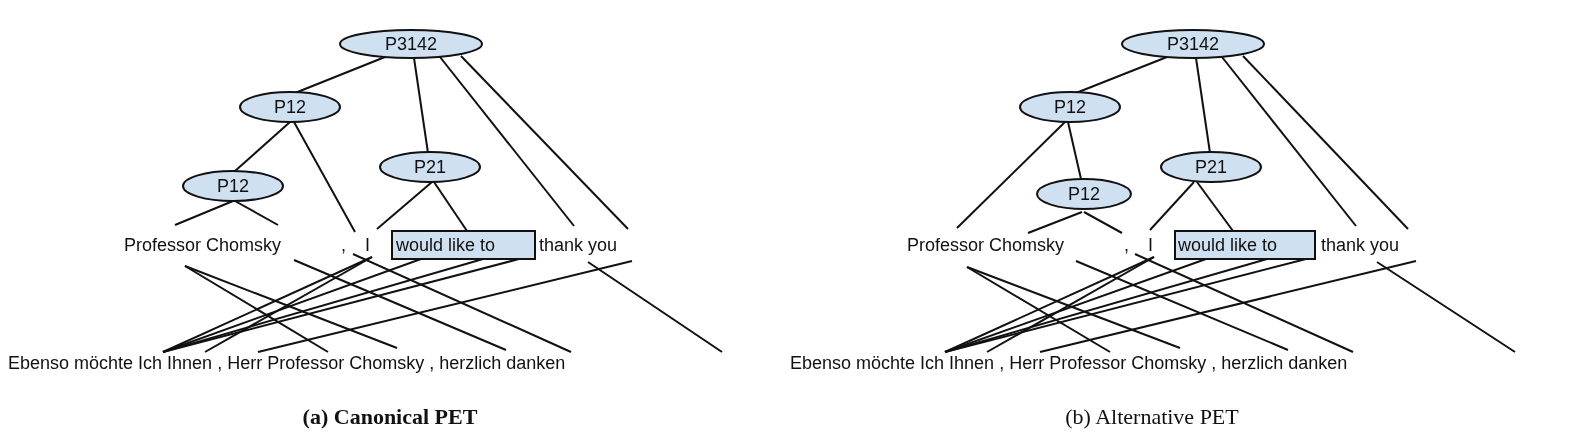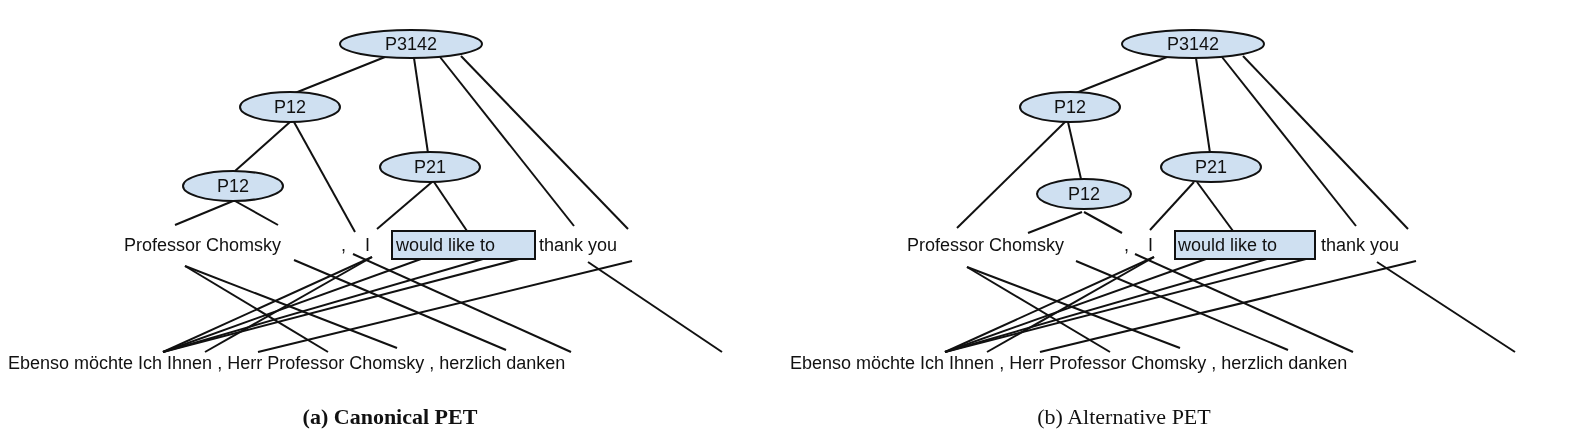--- a/index.html
+++ b/index.html
@@ -132,14 +132,14 @@
       <text class="word" x="1124" y="251">,</text>
       <text class="word" x="1148" y="251">I</text>
       <text class="word" x="1178" y="251">would like to</text>
       <text class="word" x="1321" y="251">thank you</text>
     </g>
 
     <text class="word" x="790" y="369">Ebenso möchte Ich Ihnen , Herr Professor Chomsky , herzlich danken</text>
   </svg>
 
   <div class="caption" style="left:390px;font-weight:bold;">(a) Canonical PET</div>
-  <div class="caption" style="left:1124px;">(b) Alternative PET</div>
+  <div class="caption" style="left:1152px;">(b) Alternative PET</div>
 </div>
 
 </body></html>

